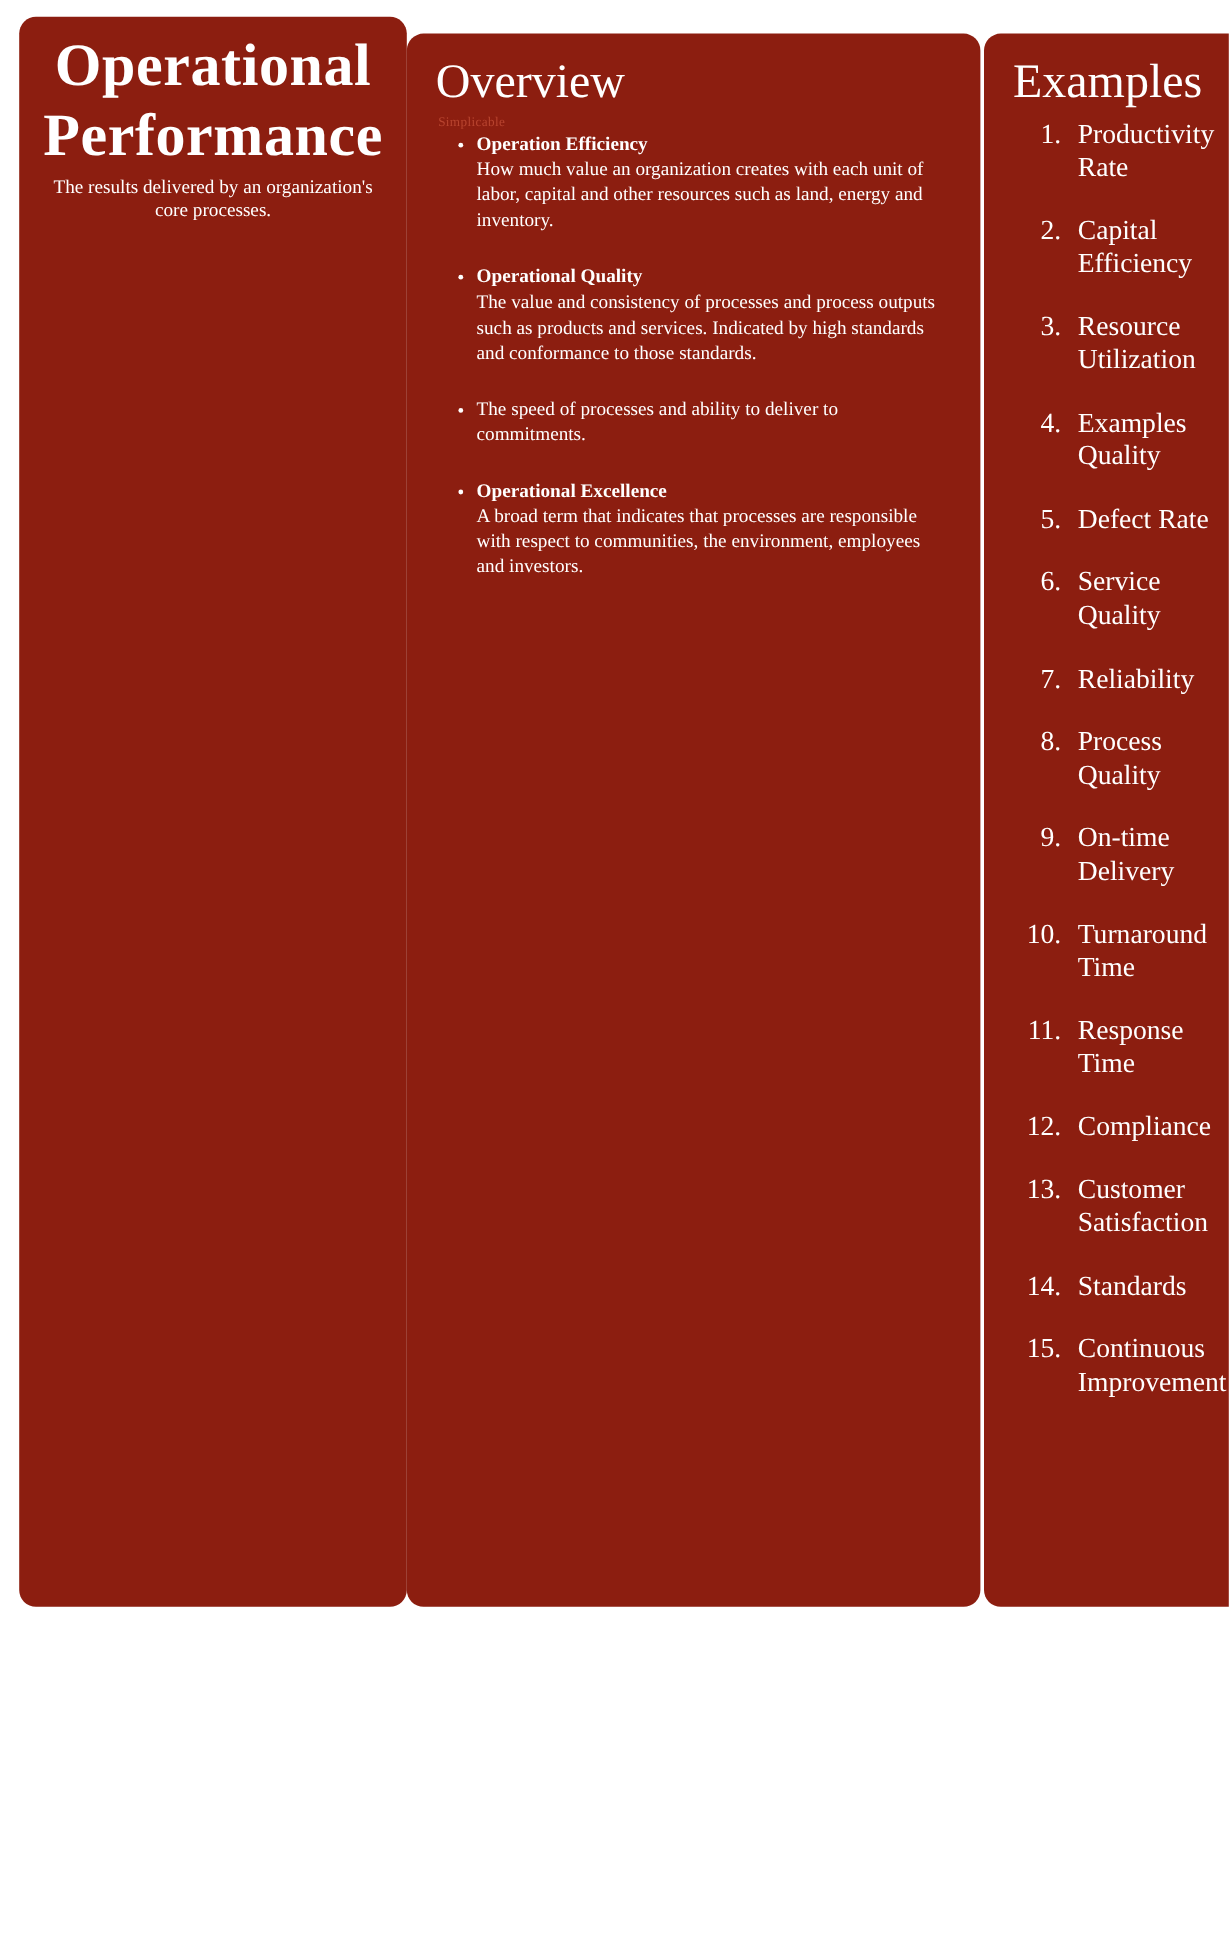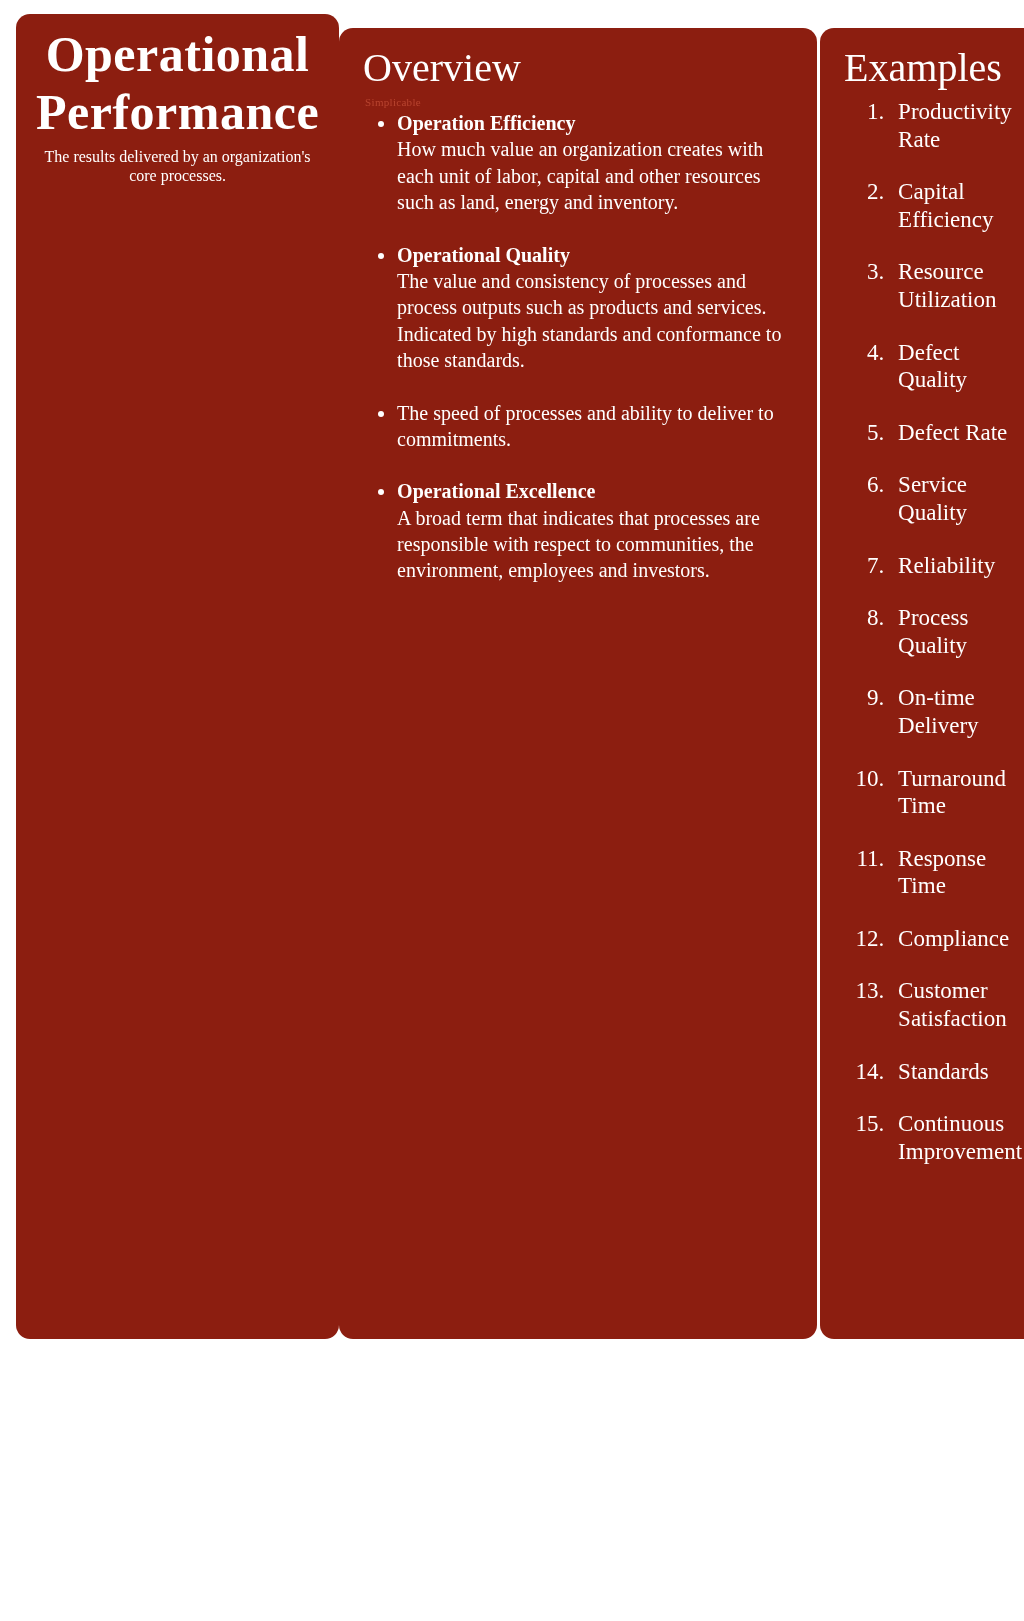--- a/index.html
+++ b/index.html
@@ -75,21 +75,21 @@
     margin: 6px 0 2px 2px;
     letter-spacing: 0.3px;
   }
   ul.overview-list {
     list-style: disc;
     margin: 0;
     padding-left: 34px;
   }
   ul.overview-list > li {
     margin-bottom: 26px;
-    font-size: 20px;
+    font-size: 16px;
     line-height: 1.32;
   }
   ul.overview-list > li:last-child {
     margin-bottom: 0;
   }
   .term {
     font-weight: bold;
     display: block;
   }
   .definition {
@@ -150,21 +150,21 @@
         </li>
       </ul>
     </section>
 
     <section class="card card-right">
       <h2 class="card-heading">Examples</h2>
       <ol class="examples-list">
         <li>Productivity Rate</li>
         <li>Capital Efficiency</li>
         <li>Resource Utilization</li>
-        <li>Defect Quality</li>
+        <li>Examples Quality</li>
         <li>Defect Rate</li>
         <li>Service Quality</li>
         <li>Reliability</li>
         <li>Process Quality</li>
         <li>On-time Delivery</li>
         <li>Turnaround Time</li>
         <li>Response Time</li>
         <li>Compliance</li>
         <li>Customer Satisfaction</li>
         <li>Standards</li>

